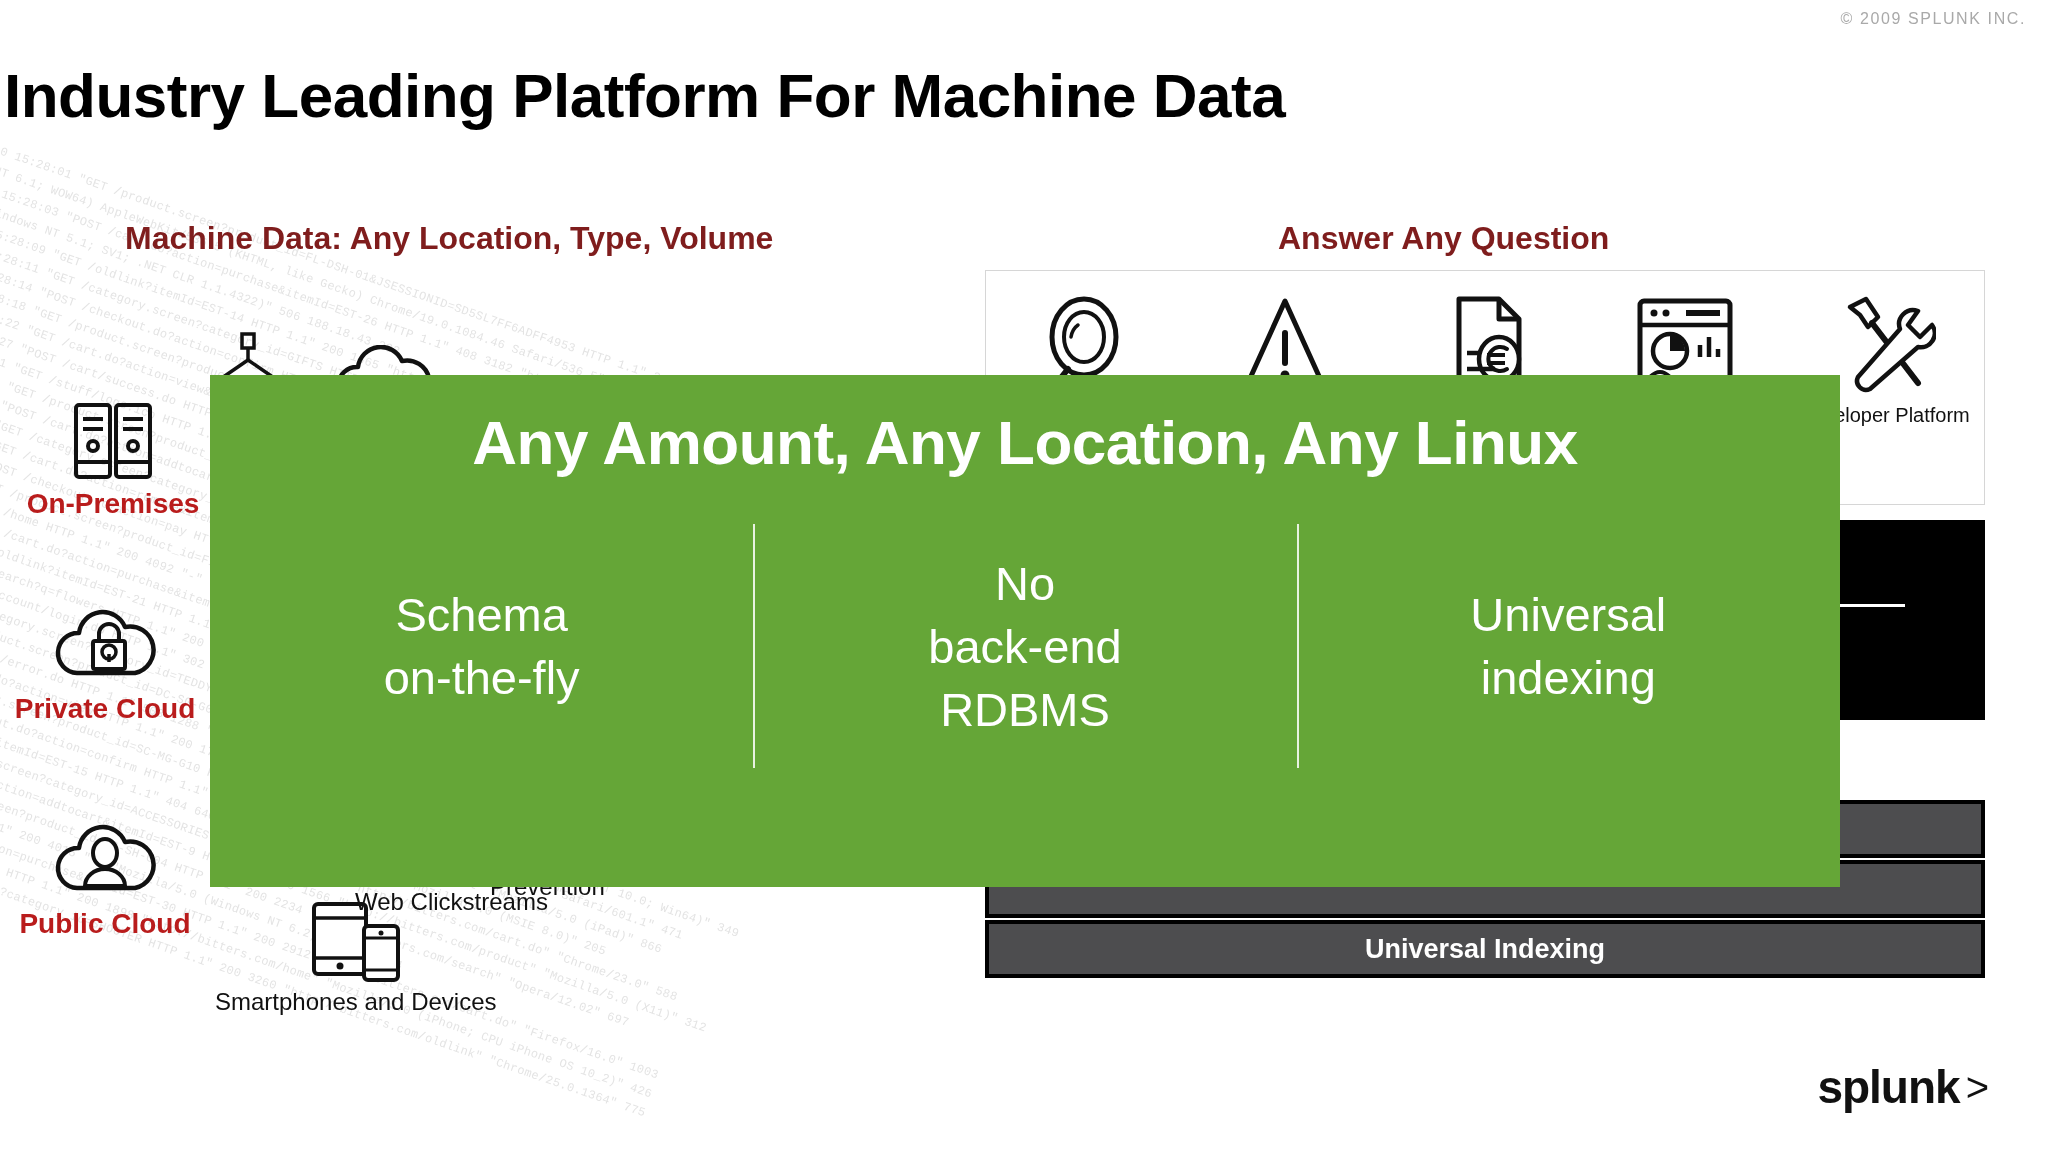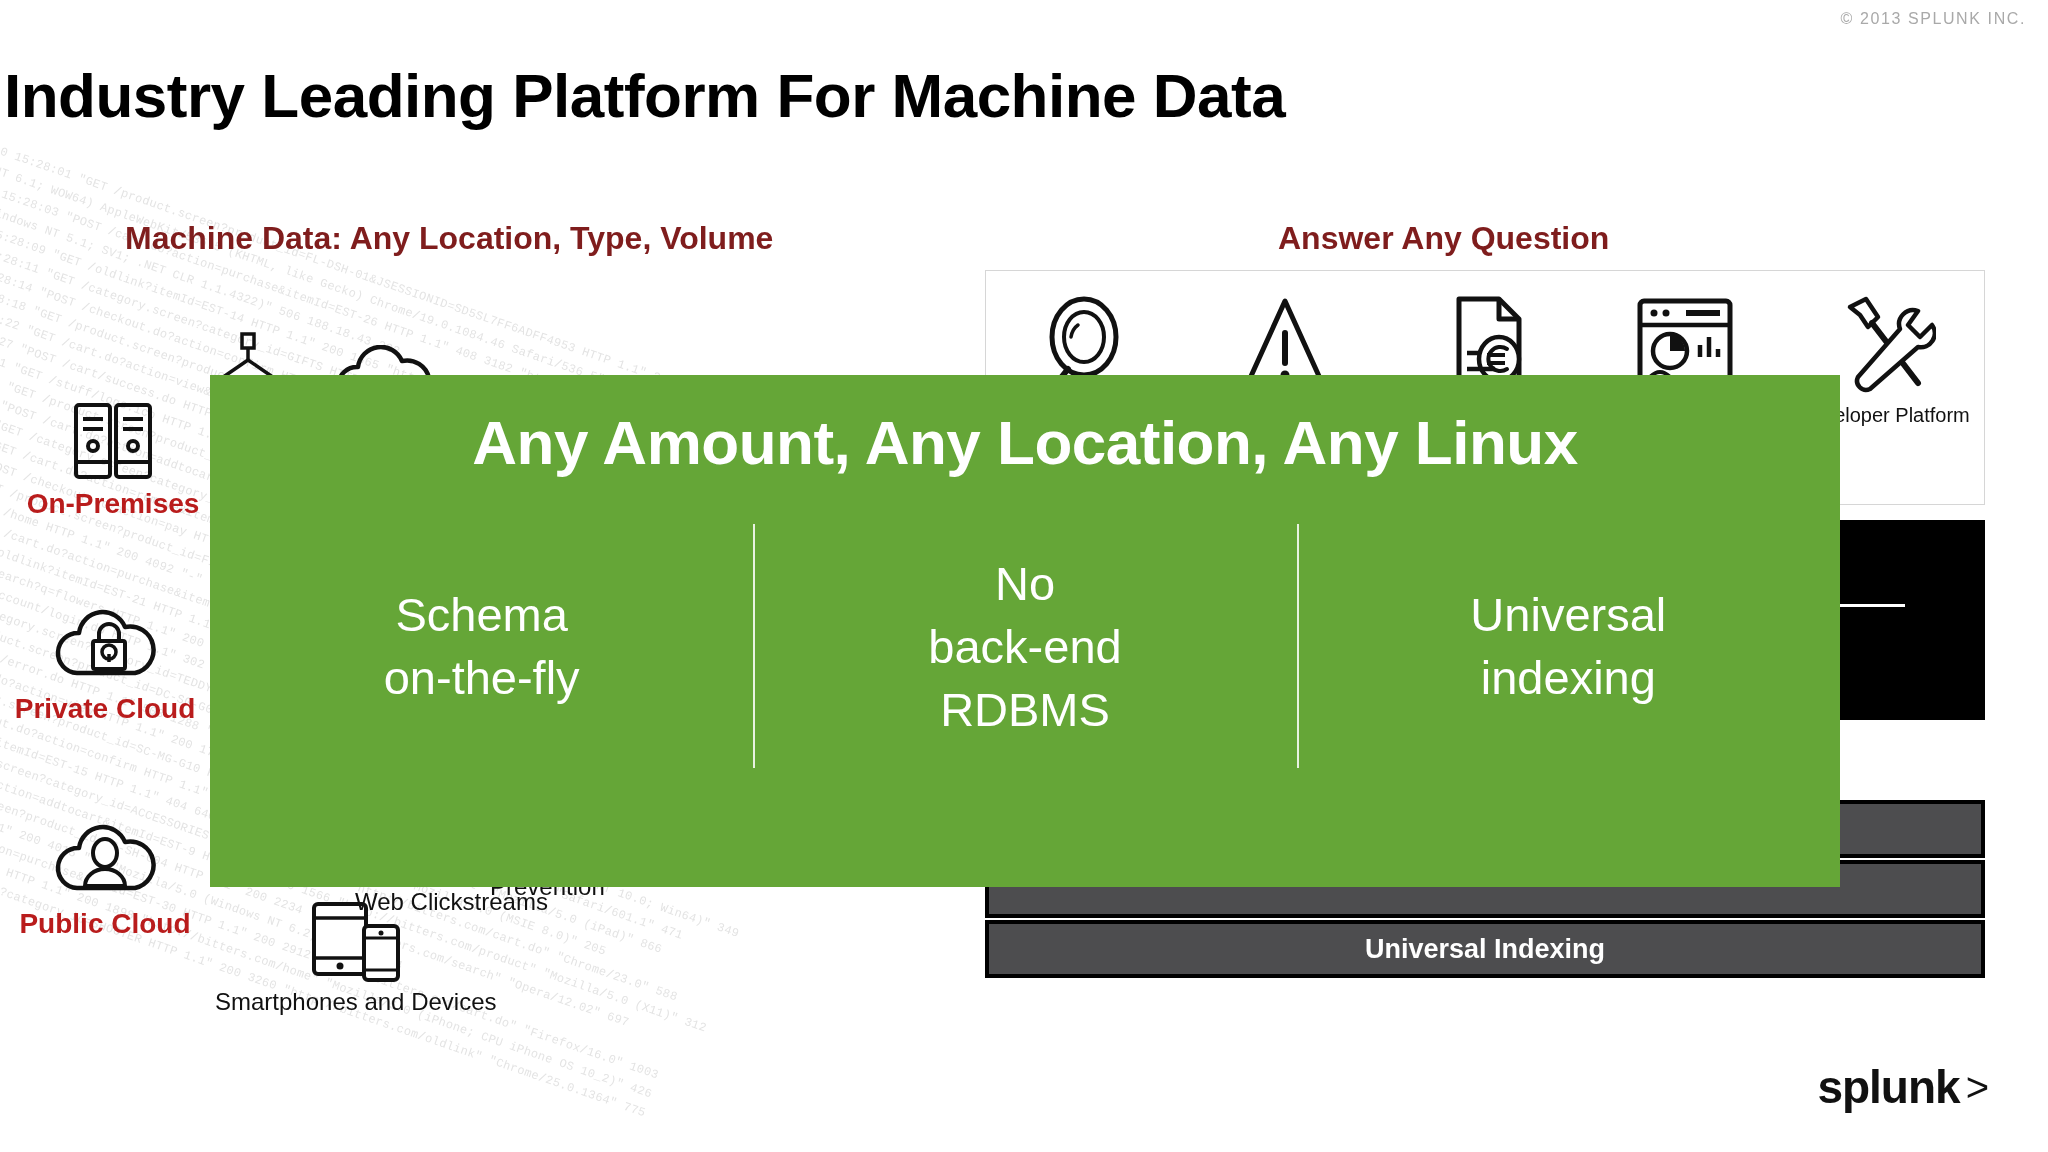--- a/index.html
+++ b/index.html
@@ -150,21 +150,21 @@
     <div>2013-08-10 15:29:52 "GET /oldlink?itemId=EST-15 HTTP 1.1" 404 640 "http://bitters.com/home" "Mozilla/4.0 (MSIE 8.0)" 205</div>
     <div>2013-08-10 15:29:56 "GET /category.screen?category_id=ACCESSORIES HTTP 1.1" 200 2840 "http://bitters.com/cart.do" "Chrome/23.0" 588</div>
     <div>2013-08-10 15:30:01 "POST /cart.do?action=addtocart&amp;itemId=EST-9 HTTP 1.1" 200 1566 "http://bitters.com/product" "Mozilla/5.0 (X11)" 312</div>
     <div>2013-08-10 15:30:05 "GET /product.screen?product_id=WC-SH-G04 HTTP 1.1" 200 2234 "http://bitters.com/search" "Opera/12.02" 697</div>
     <div>2013-08-10 15:30:10 "GET /home HTTP 1.1" 200 4015 "-" "Mozilla/5.0 (Windows NT 6.2; WOW64)" 164</div>
     <div>2013-08-10 15:30:14 "POST /cart.do?action=purchase&amp;itemId=EST-30 HTTP 1.1" 200 2912 "http://bitters.com/cart.do" "Firefox/16.0" 1003</div>
     <div>2013-08-10 15:30:19 "GET /search?q=gifts HTTP 1.1" 200 1898 "http://bitters.com/home" "Mozilla/5.0 (iPhone; CPU iPhone OS 10_2)" 426</div>
     <div>2013-08-10 15:30:23 "GET /category.screen?category_id=SHOOTER HTTP 1.1" 200 3260 "http://bitters.com/oldlink" "Chrome/25.0.1364" 775</div>
   </div>
 
-<div id="copyright">© 2013 SPLUNK INC.</div>
+<div id="copyright">© 2009 SPLUNK INC.</div>
 
 <div id="title">Industry Leading Platform For Machine Data</div>
 
 <div class="sec-head" id="head-left">Machine Data: Any Location, Type, Volume</div>
 <div class="sec-head" id="head-right">Answer Any Question</div>
 
 <div class="src" id="src-onprem">
   <div class="icon-box">
     <svg width="86" height="80" viewBox="0 0 86 80">
       <rect x="6" y="4" width="34" height="72" rx="3" fill="none" stroke="#111" stroke-width="4"></rect>

